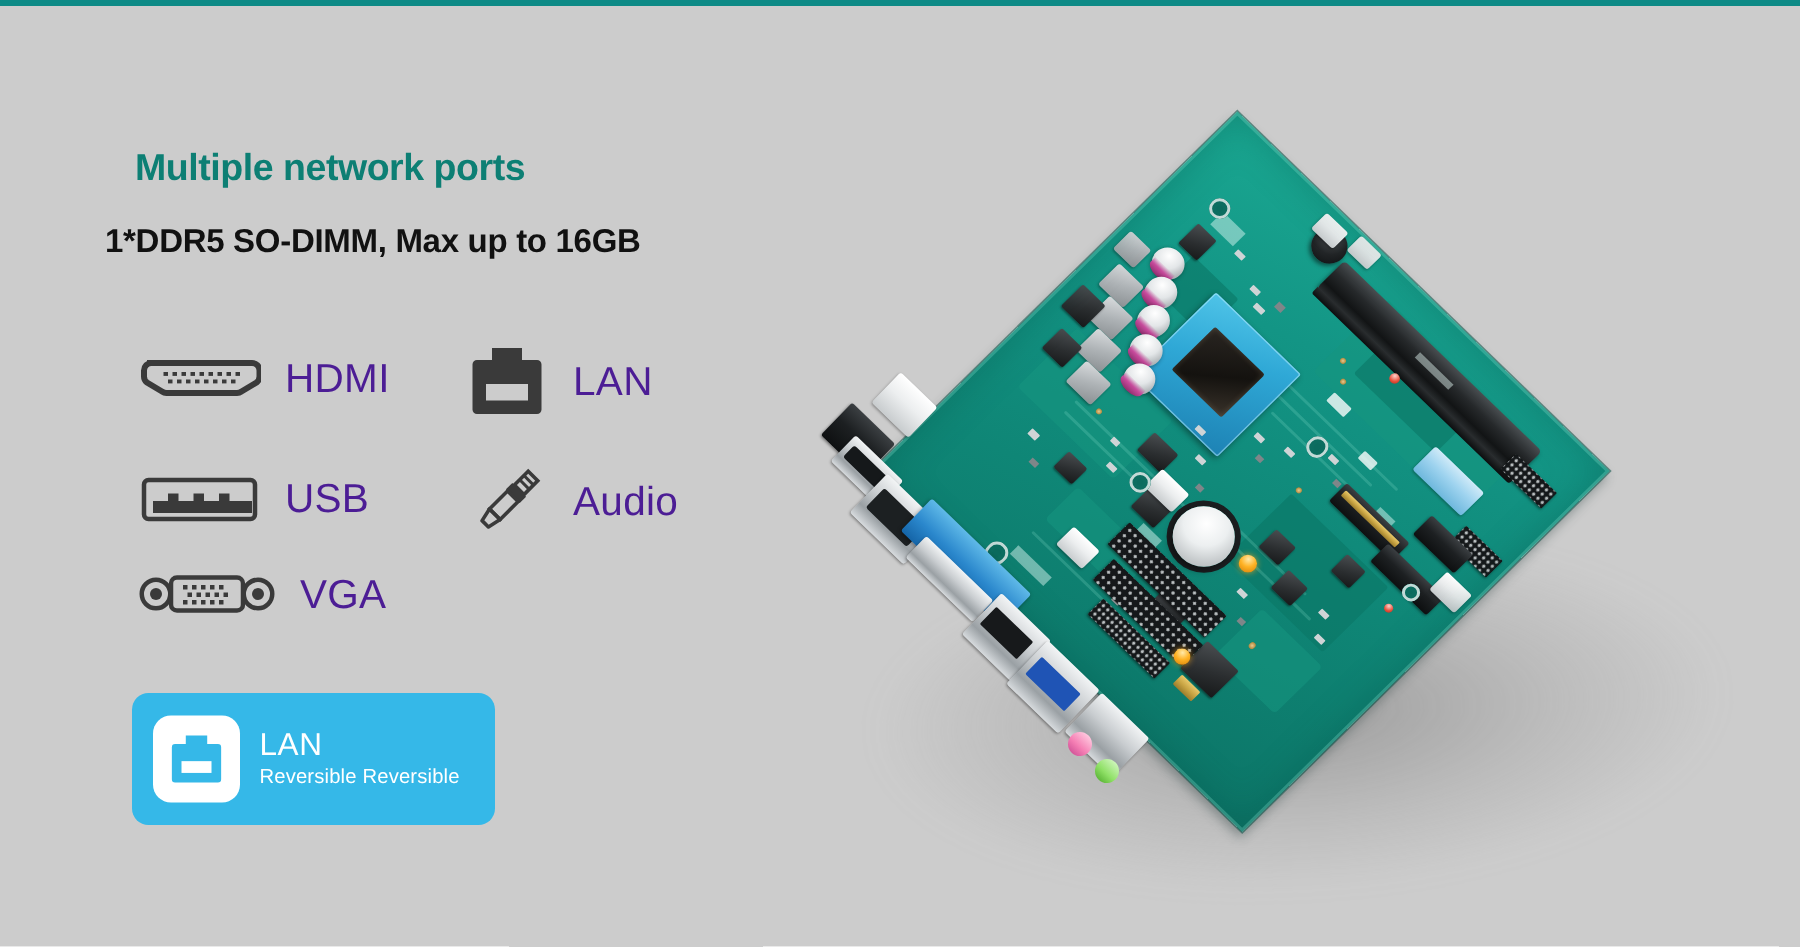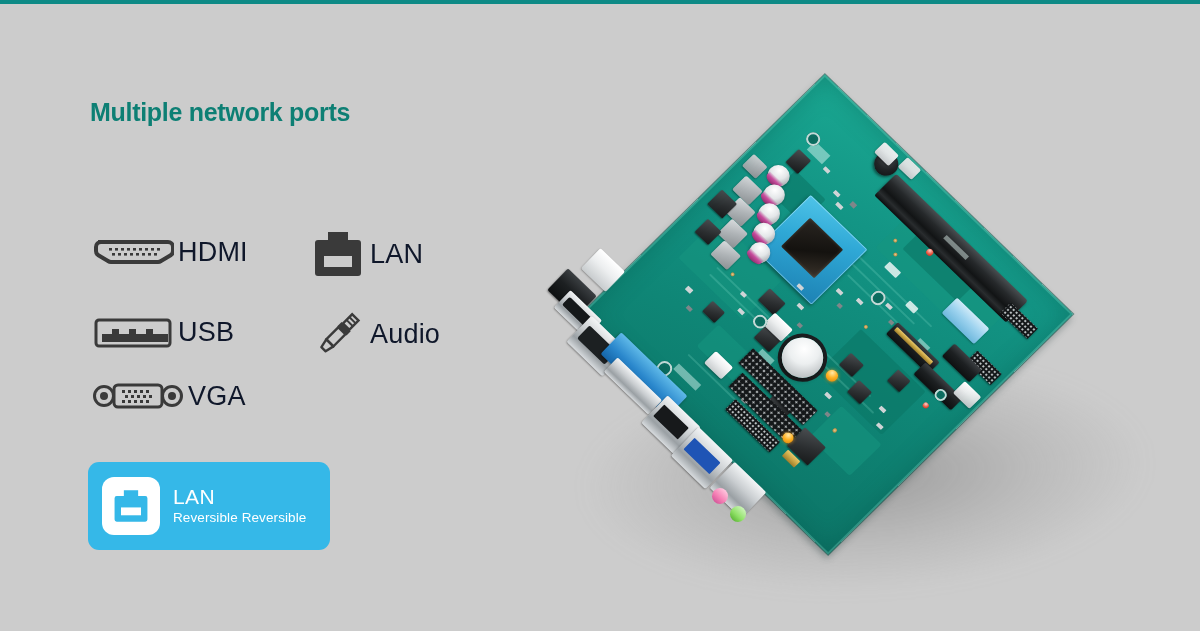--- a/index.html
+++ b/index.html
@@ -62,23 +62,23 @@
   .port-row {
     position: absolute;
     display: flex;
     align-items: center;
   }
   .port-ico {
     flex: 0 0 auto;
     display: block;
   }
   .port-label {
-    margin-left: 4px;
+    margin-left: 16px;
     font-size: 27px;
-    color: #0f172a;
+    color: #4c1d95;
     letter-spacing: 0.2px;
     white-space: nowrap;
     font-weight: normal;
   }
 
   
   #lan-badge {
     position: absolute;
     left: 88px;
     top: 462px;
@@ -332,20 +332,21 @@
   .io { position: absolute; box-sizing: border-box; }
 </style>
 </head>
 <body>
 
 <div id="stage">
 
   <div id="top-bar"></div>
 
   <div id="headline">Multiple network ports</div>
+  <div id="subhead">1*DDR5 SO-DIMM, Max up to 16GB</div>
 
   <div id="ports">
 
     <div class="port-row" style="left:0px; top:0px;">
       <svg class="port-ico" width="82" height="40" viewBox="0 0 82 40">
         <path d="M6 10 h70 a5 5 0 0 1 5 5 v4 a5 5 0 0 1 -2 4 l-10 6 a6 6 0 0 1 -3 1 h-47 a6 6 0 0 1 -3 -1 l-10 -6 a5 5 0 0 1 -2 -4 v-4 a5 5 0 0 1 5 -5 z" fill="none" stroke="#3a3a3a" stroke-width="4"></path>
         <g fill="#3a3a3a">
           <rect x="17" y="16" width="3" height="2.6"></rect>
             <rect x="23" y="16" width="3" height="2.6"></rect>
           <rect x="29" y="16" width="3" height="2.6"></rect>

